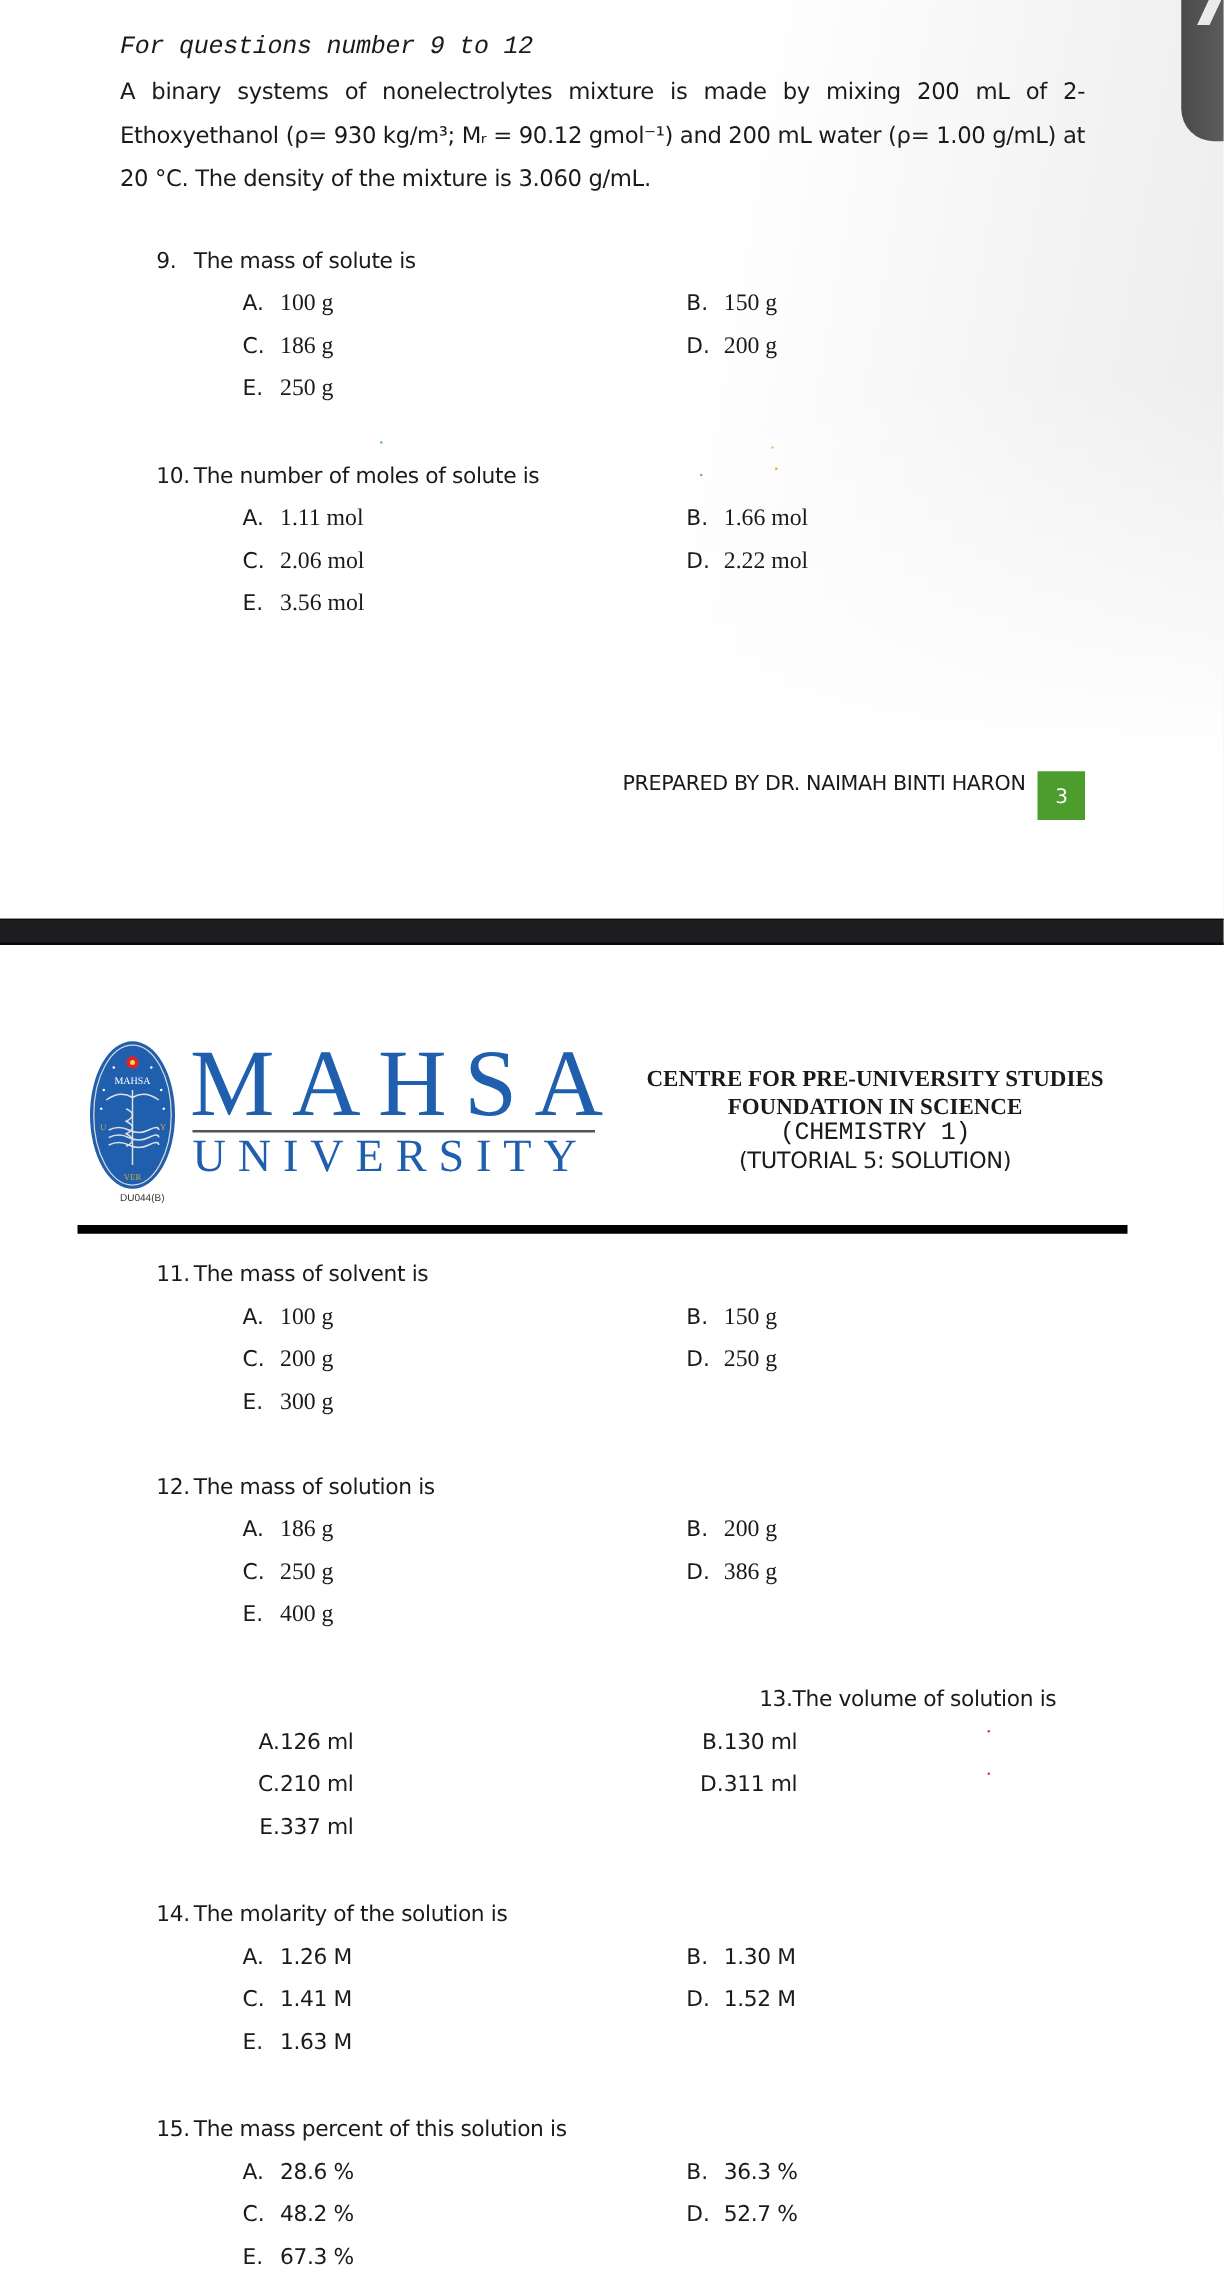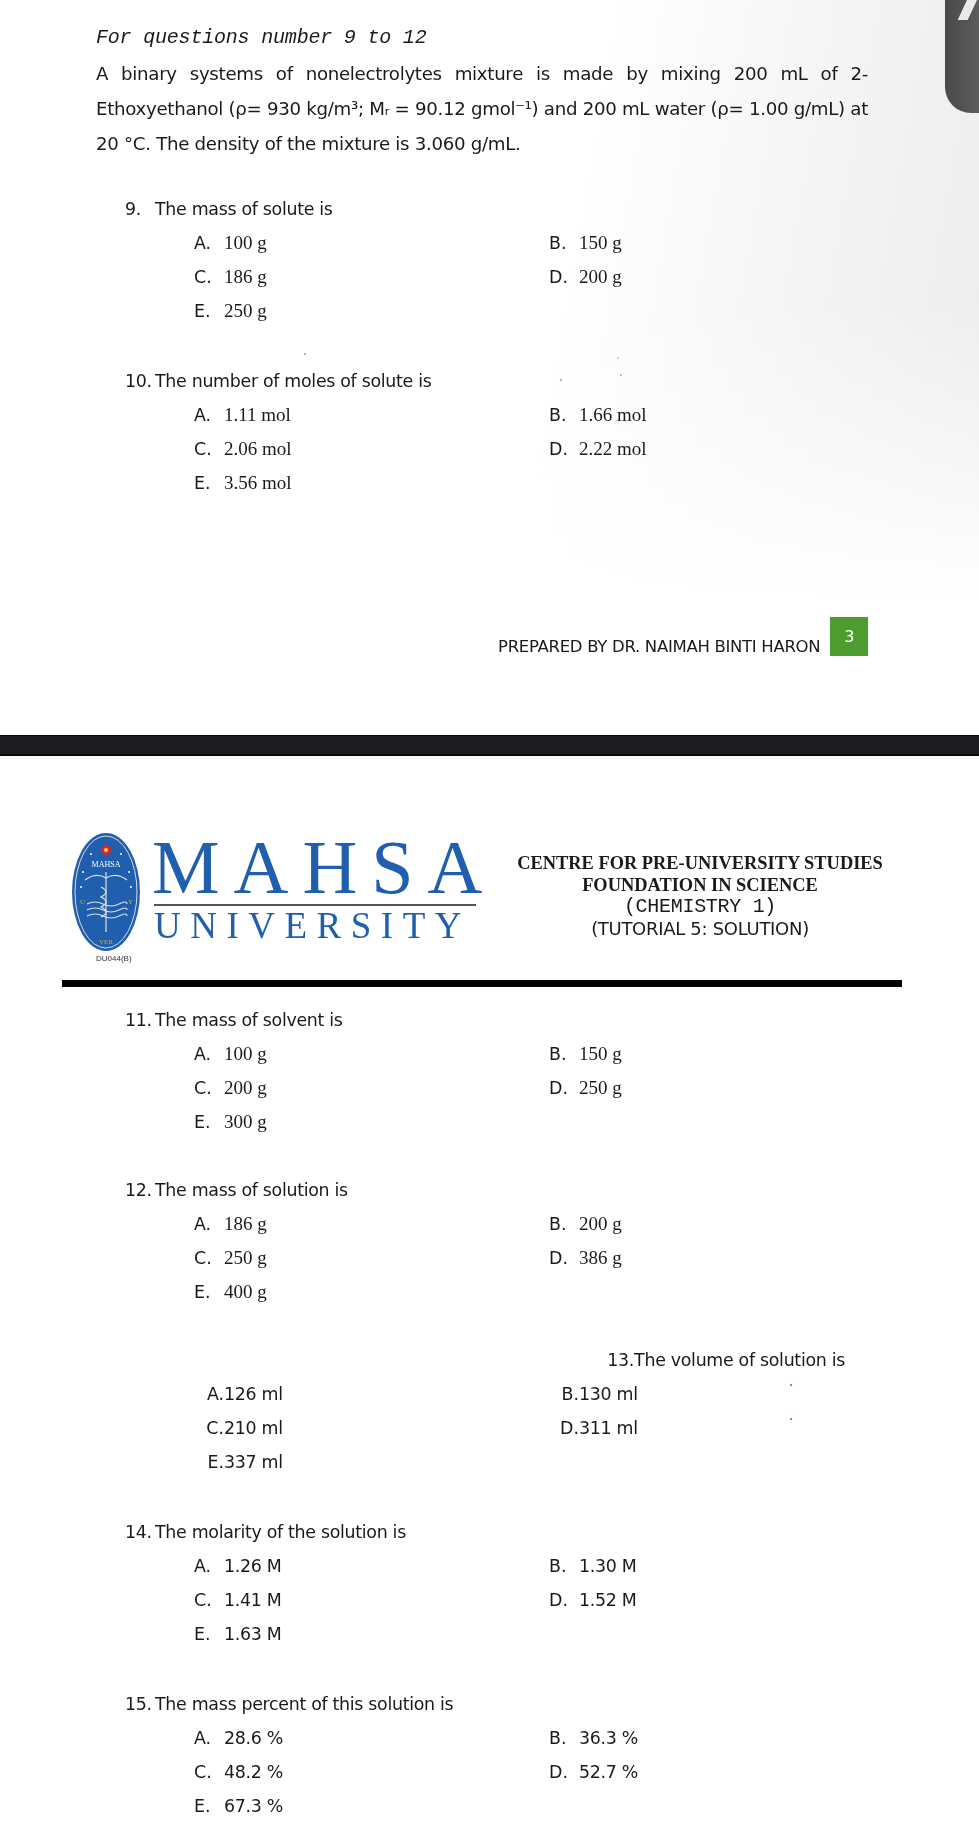--- a/index.html
+++ b/index.html
@@ -45,21 +45,21 @@
     .opt-letter { font-family: "DejaVu Sans", sans-serif; display: inline-block; width: 30px; }
     .opt-val { font-family: "Liberation Serif", serif; font-size: 19px; }
     .opt-val.sans { font-family: "DejaVu Sans", sans-serif; font-size: 17.4px; letter-spacing: -0.3px; }
     .col-a { left: 69px; }
     .col-b { left: 424px; }
     .row-1 { top: 0; }
     .row-2 { top: 34px; }
     .row-3 { top: 68px; }
 
     .footer {
-      position: absolute; left: 498px; top: 617px; height: 39px; display: flex; align-items: flex-end;
+      position: absolute; left: 498px; top: 617px; height: 39px; display: flex; align-items: flex-start;
     }
     .footer-text { font-size: 16.5px; font-family: "DejaVu Sans", sans-serif; letter-spacing: -0.3px; margin-right: 10px; }
     .page-badge {
       width: 38px; height: 39px; background: #4c9c2e; color: #ffffff; font-size: 16px;
       display: flex; align-items: center; justify-content: center; font-family: "DejaVu Sans", sans-serif;
     }
 
     .divider-band {
       position: absolute; left: 0; top: 735px; width: 979px; height: 21px;
       background: #1d1d1f; border-top: 1px solid #0a0a0a; border-bottom: 2px solid #0a0a0a;

